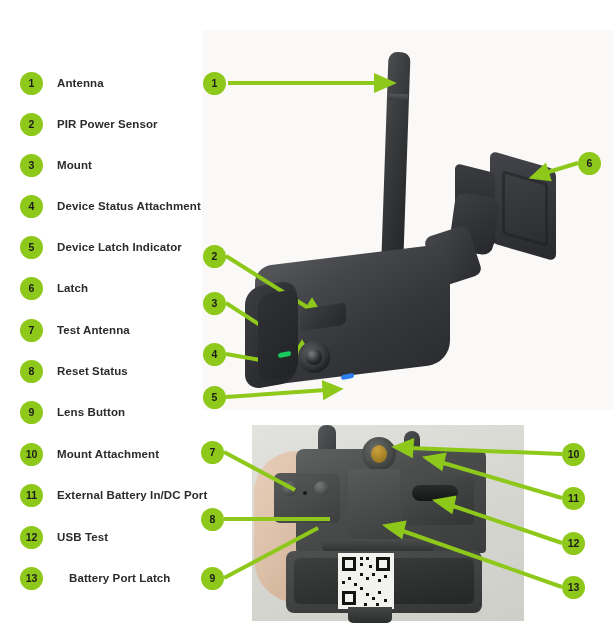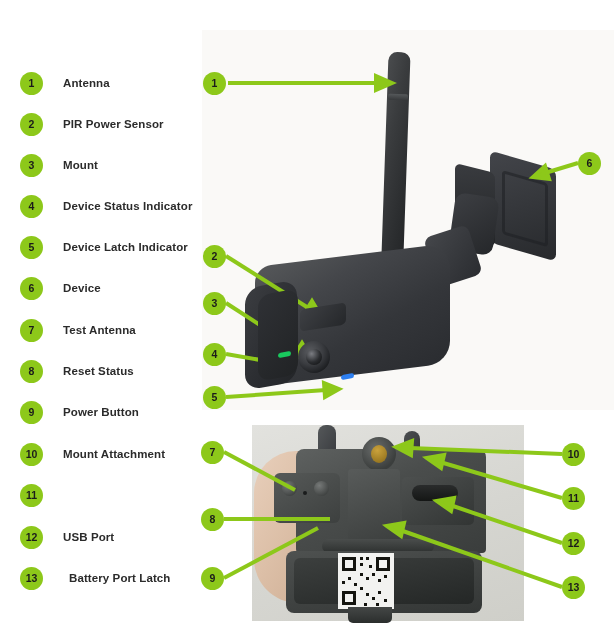--- a/index.html
+++ b/index.html
@@ -17,21 +17,21 @@
   .badge{
     width:23px;height:23px;border-radius:50%;
     background:#8dc81a;
     color:#1b1b1b;
     font-size:10.5px;font-weight:bold;
     display:flex;align-items:center;justify-content:center;
     line-height:1;flex:0 0 auto;
   }
   .legend .badge{margin-left:20px;}
   .legend-label{
-    margin-left:20px;
+    margin-left:14px;
     font-size:11.5px;font-weight:bold;color:#2b2b2b;
     letter-spacing:.1px;white-space:nowrap;
   }
   .legend-label.indent{margin-left:26px;}
 
   
   .panel-top{
     position:absolute;left:202px;top:30px;width:412px;height:380px;
     background:#faf9f7;
   }
@@ -210,60 +210,61 @@
       <span class="legend-label">PIR Power Sensor</span>
     </div>
 
     <div class="legend-item" style="top:153px">
       <span class="badge">3</span>
       <span class="legend-label">Mount</span>
     </div>
 
     <div class="legend-item" style="top:194px">
       <span class="badge">4</span>
-      <span class="legend-label">Device Status Indicator</span>
+      <span class="legend-label">Device Status Attachment</span>
     </div>
 
     <div class="legend-item" style="top:235px">
       <span class="badge">5</span>
       <span class="legend-label">Device Latch Indicator</span>
     </div>
 
     <div class="legend-item" style="top:276px">
       <span class="badge">6</span>
-      <span class="legend-label">Device</span>
+      <span class="legend-label">Latch</span>
     </div>
 
     <div class="legend-item" style="top:318px">
       <span class="badge">7</span>
       <span class="legend-label">Test Antenna</span>
     </div>
 
     <div class="legend-item" style="top:359px">
       <span class="badge">8</span>
       <span class="legend-label">Reset Status</span>
     </div>
 
     <div class="legend-item" style="top:400px">
       <span class="badge">9</span>
-      <span class="legend-label">Power Button</span>
+      <span class="legend-label">Lens Button</span>
     </div>
 
     <div class="legend-item" style="top:442px">
       <span class="badge">10</span>
       <span class="legend-label">Mount Attachment</span>
     </div>
 
     <div class="legend-item" style="top:483px">
       <span class="badge">11</span>
+      <span class="legend-label">External Battery In/DC Port</span>
     </div>
 
     <div class="legend-item" style="top:525px">
       <span class="badge">12</span>
-      <span class="legend-label">USB Port</span>
+      <span class="legend-label">USB Test</span>
     </div>
 
     <div class="legend-item" style="top:566px">
       <span class="badge">13</span>
       <span class="legend-label indent">Battery Port Latch</span>
     </div>
   </div>
 
   <div class="panel-top"></div>
 

